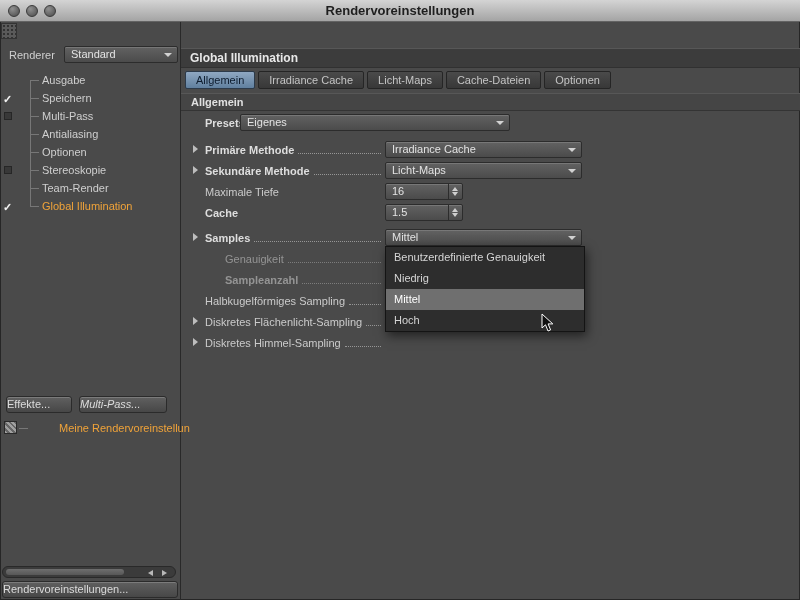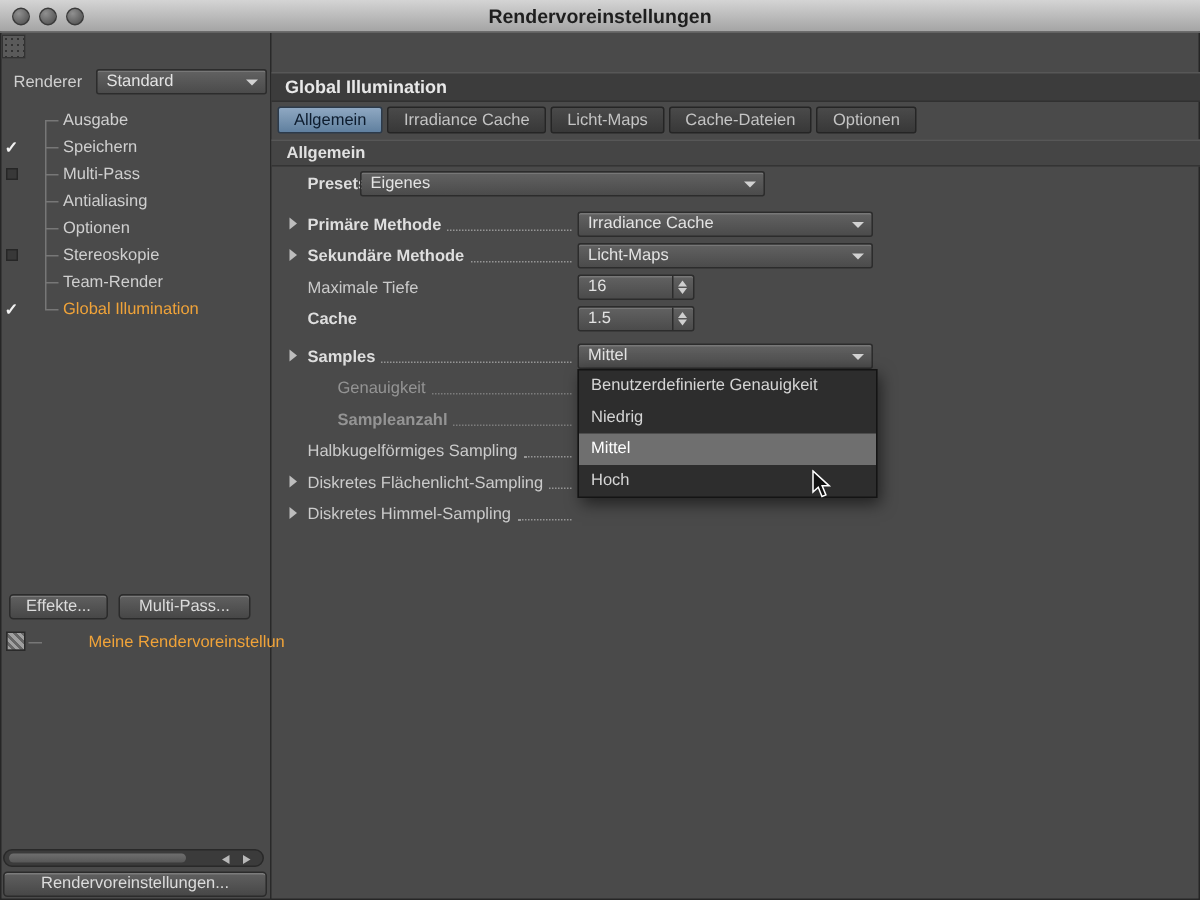--- a/index.html
+++ b/index.html
@@ -49,21 +49,21 @@
   .tree-item { position:absolute; left:0; width:178px; height:17px; line-height:17px; }
   .tree-item .tick { position:absolute; left:30px; top:8px; width:9px; height:1px; background:#777; }
   .tree-item .tlabel { position:absolute; left:42px; color:#cfcfcf; white-space:nowrap; }
   .tree-item.selected .tlabel { color:#f0a339; }
   .checkmark { position:absolute; left:3px; top:1px; color:#f2f2f2; font-size:11px; font-weight:bold; }
   .checkbox-empty {
     position:absolute; left:4px; top:4px; width:8px; height:8px;
     background:#383838; border:1px solid #262626; box-sizing:border-box;
   }
   .btn {
-    position:absolute; box-sizing:border-box; text-align:center;
+    position:absolute; box-sizing:border-box; 
     background:linear-gradient(#606060,#474747);
     border:1px solid #2b2b2b; border-radius:3px;
     box-shadow:inset 0 1px 0 rgba(255,255,255,0.18);
     color:#dcdcdc; font-size:11px; line-height:15px; white-space:nowrap; overflow:hidden;
   }
   .preset-icon {
     position:absolute; left:4px; top:421px; width:13px; height:13px;
     border:1px solid #2a2a2a; box-sizing:border-box;
     background:repeating-linear-gradient(45deg,#a0a0a0 0 2px,#666 2px 4px);
   }
@@ -197,21 +197,21 @@
     <span class="tick"></span>
     <span class="tlabel">Team-Render</span>
   </div>
   <div class="tree-item selected" style="top:198px">
     <span class="checkmark">✓</span>
     <span class="tick"></span>
     <span class="tlabel">Global Illumination</span>
   </div>
 
   <div class="btn" style="left:6px; top:396px; width:66px; height:17px;">Effekte...</div>
-  <div class="btn" style="left:79px; top:396px; width:88px; height:17px;">Multi-Pass...</div>
+  <div class="btn" style="left:79px; top:396px; width:88px; height:17px;font-style:italic;">Multi-Pass...</div>
 
   <div class="preset-icon"></div>
   <div class="preset-connector"></div>
   <div class="preset-label">Meine Rendervoreinstellun</div>
 
   <div class="hscroll">
     <div class="hthumb"></div>
     <span class="scroll-arrow left"></span>
     <span class="scroll-arrow right"></span>
   </div>

